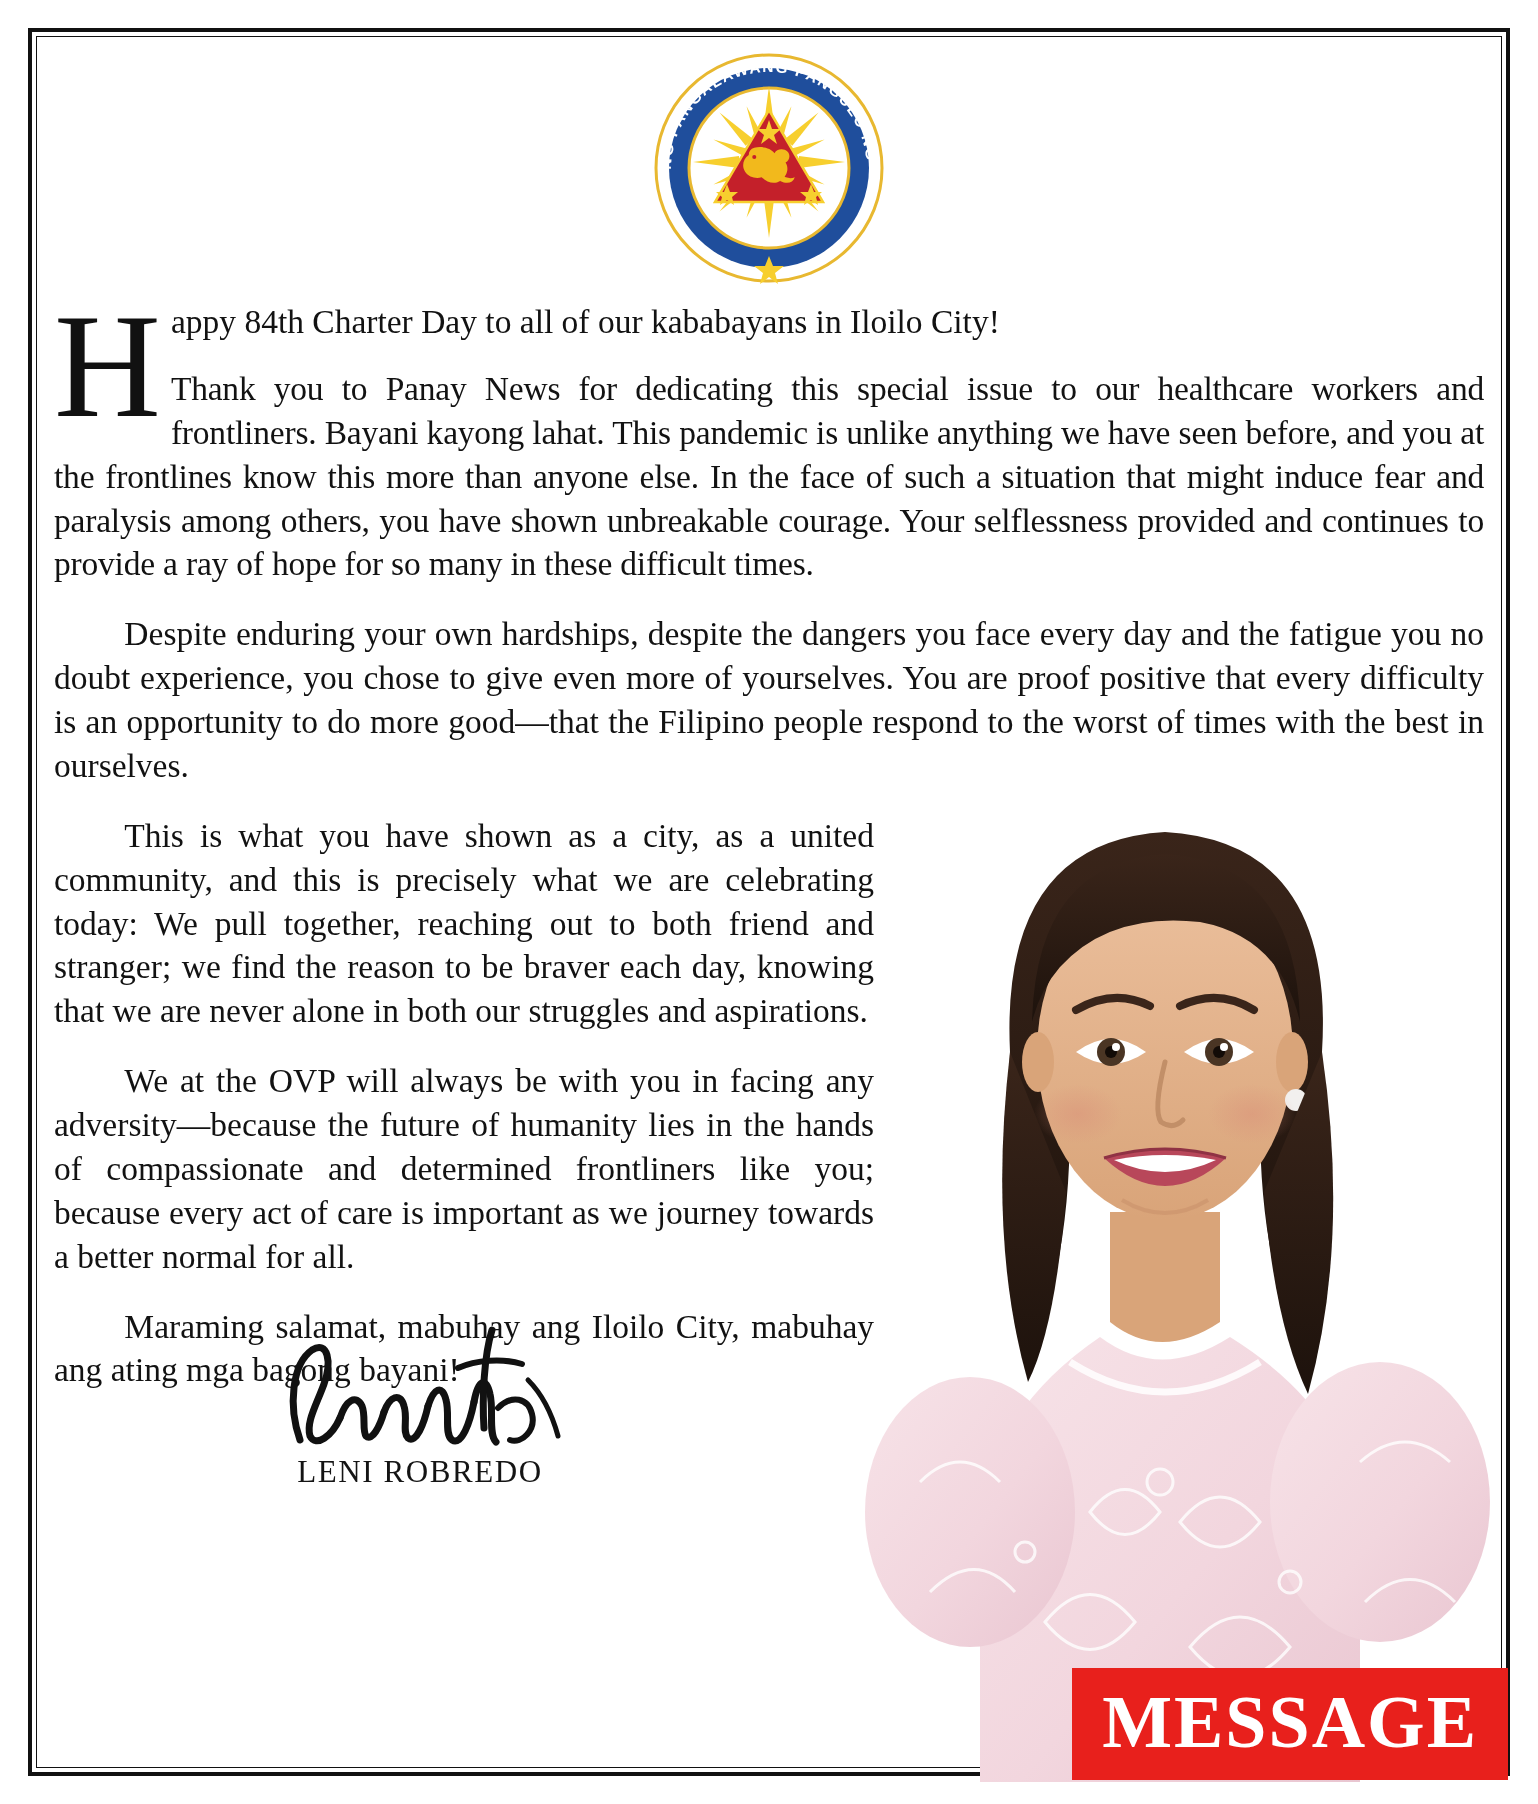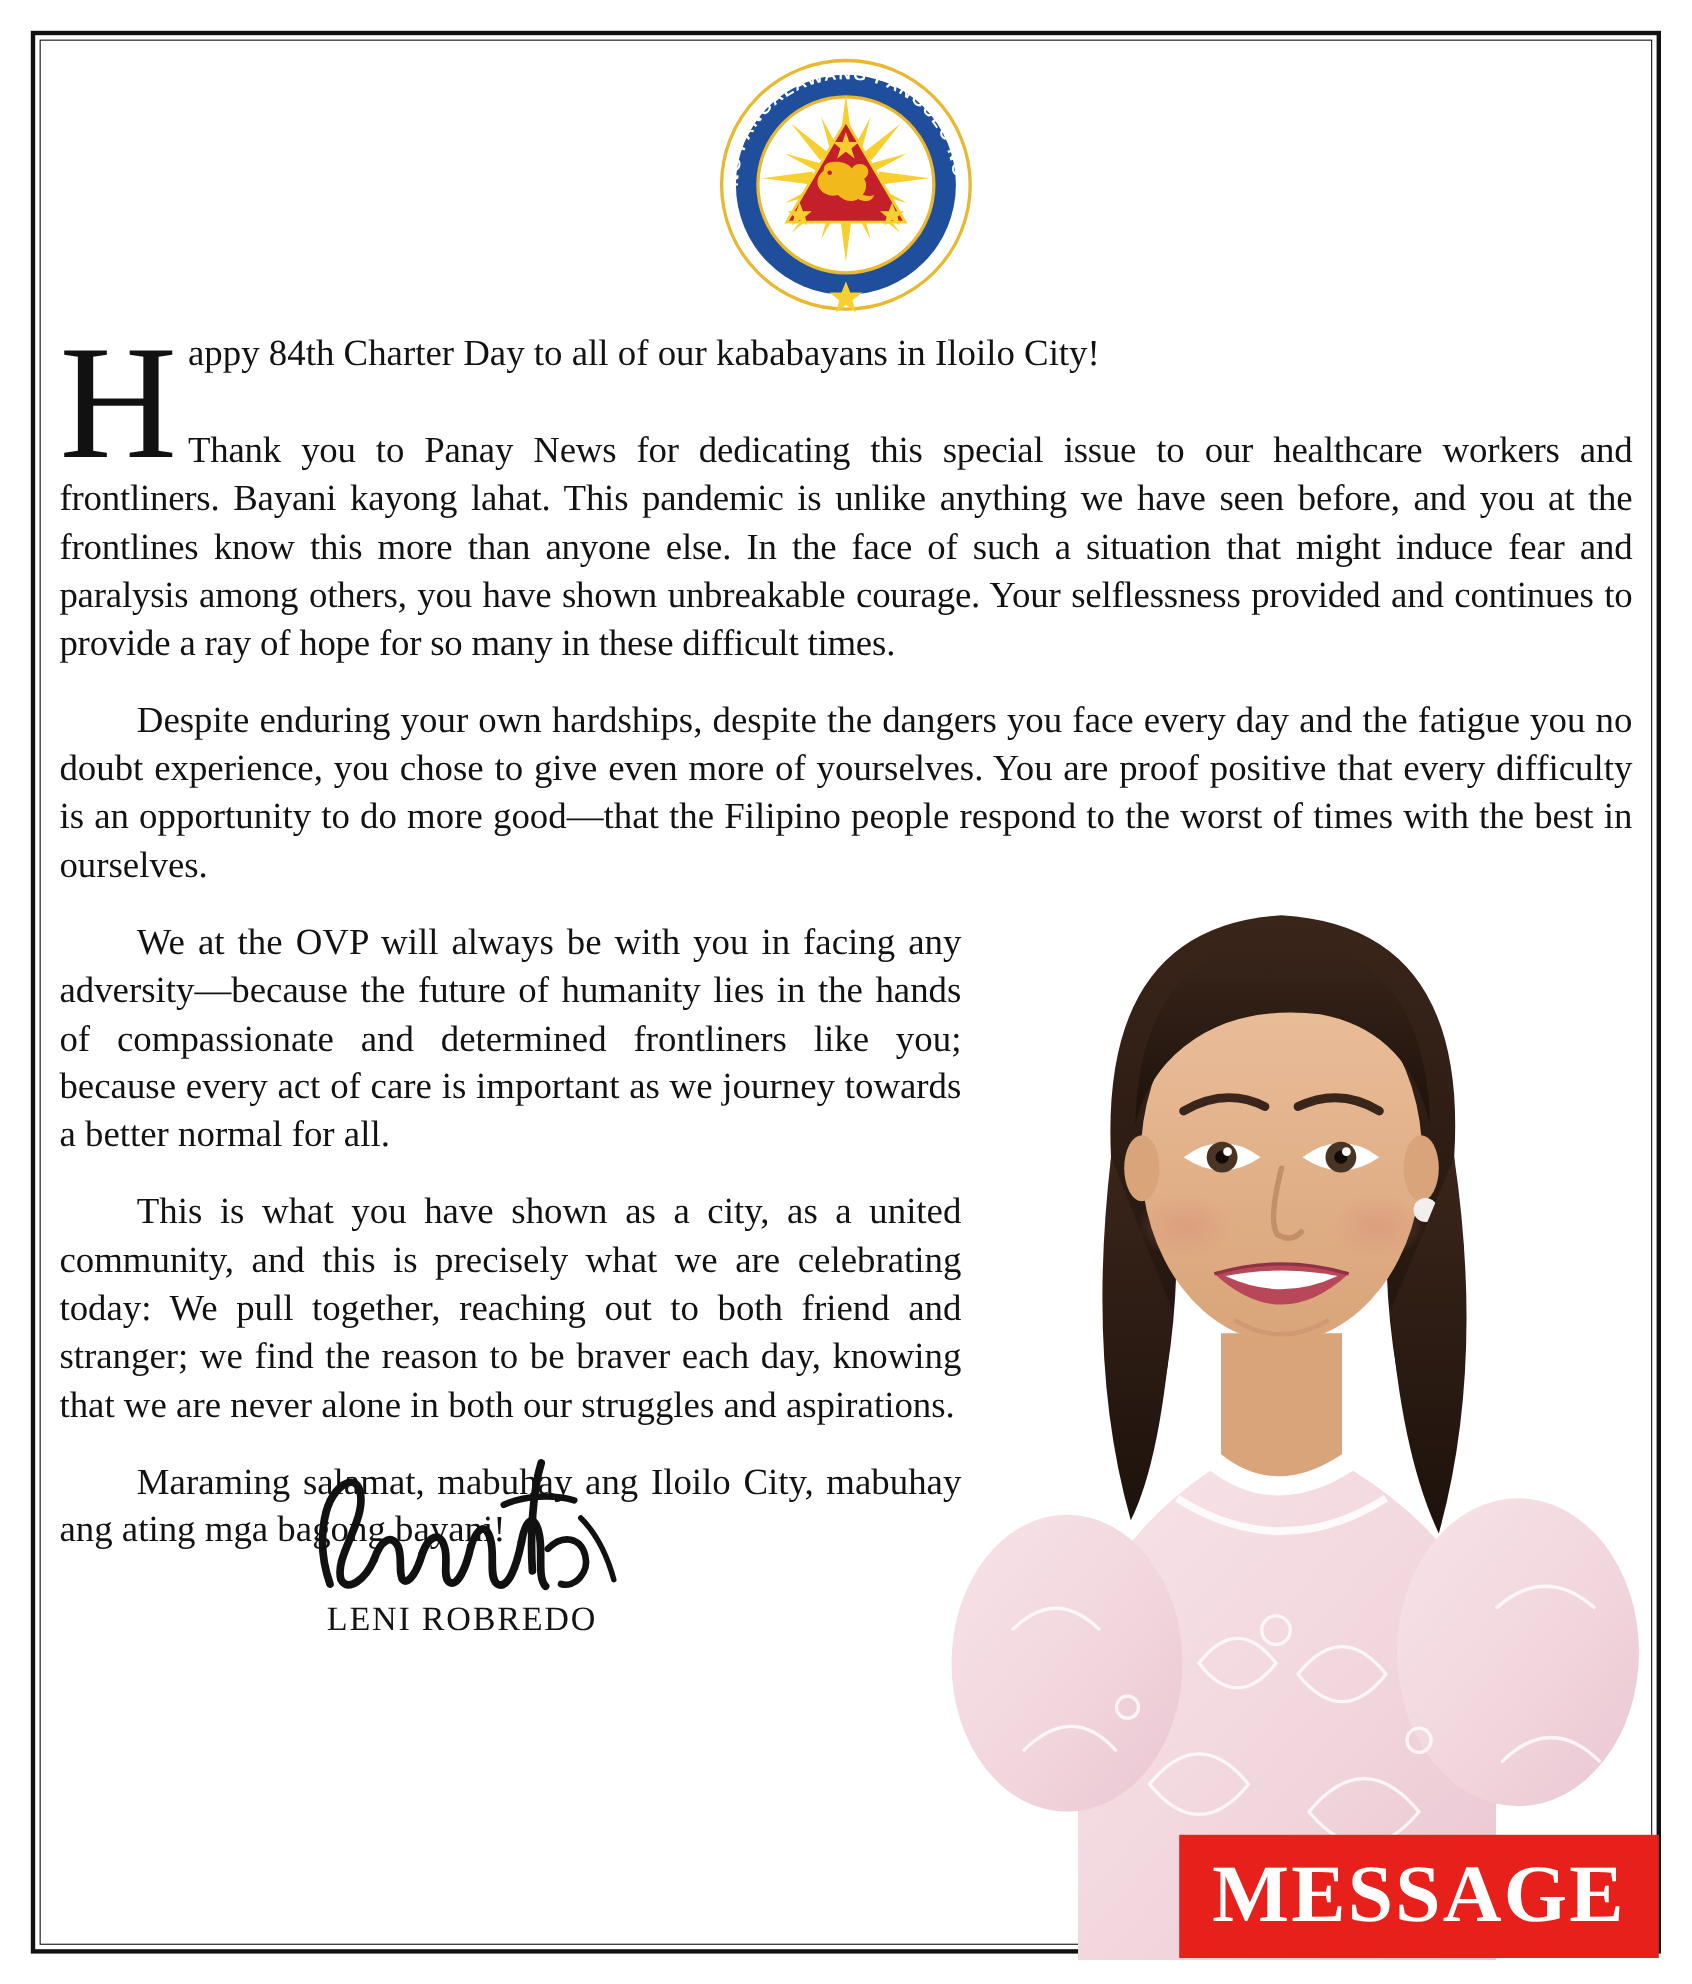--- a/index.html
+++ b/index.html
@@ -20,21 +20,21 @@
   .dropcap{
     float:left;font-size:148px;line-height:0.82;
     font-family:"Liberation Serif",serif;font-weight:400;
     margin:6px 10px 0 0;color:#111;
   }
   p.body{
     font-size:33.5px;line-height:1.31;margin:0 0 26px 0;
     text-align:justify;text-justify:inter-word;color:#121212;
     font-family:"Liberation Serif",serif;
   }
-  p.lead1{margin-bottom:44px;}
+  p.lead1{margin-bottom:23px;}
   p.indent{text-indent:2.1em;margin-top:15px;}
   .narrow{width:820px;}
   .tight{letter-spacing:-0.2px;}
 
   
   .portrait{
     position:absolute;right:38px;bottom:22px;width:640px;height:1060px;
     overflow:hidden;pointer-events:none;
   }
 
@@ -128,23 +128,23 @@
   <div class="content">
 
     <div class="dropcap-block">
       <span class="dropcap">H</span>
       <p class="body lead1">appy 84th Charter Day to all of our kababayans in Iloilo City!</p>
       <p class="body tight">Thank you to Panay News for dedicating this special issue to our healthcare workers and frontliners. Bayani kayong lahat. This pandemic is unlike anything we have seen before, and you at the frontlines know this more than anyone else. In the face of such a situation that might induce fear and paralysis among others, you have shown unbreakable courage. Your selflessness provided and continues to provide a ray of hope for so many in these difficult times.</p>
     </div>
 
     <p class="body indent">Despite enduring your own hardships, despite the dangers you face every day and the fatigue you no doubt experience, you chose to give even more of yourselves. You are proof positive that every difficulty is an opportunity to do more good—that the Filipino people respond to the worst of times with the best in ourselves.</p>
 
+    <p class="body indent narrow">This is what you have shown as a city, as a united community, and this is precisely what we are celebrating today: We pull together, reaching out to both friend and stranger; we find the reason to be braver each day, knowing that we are never alone in both our struggles and aspirations.</p>
+
     <p class="body indent narrow">We at the OVP will always be with you in facing any adversity—because the future of humanity lies in the hands of compassionate and determined frontliners like you; because every act of care is important as we journey towards a better normal for all.</p>
-
-    <p class="body indent narrow">This is what you have shown as a city, as a united community, and this is precisely what we are celebrating today: We pull together, reaching out to both friend and stranger; we find the reason to be braver each day, knowing that we are never alone in both our struggles and aspirations.</p>
 
     <p class="body indent narrow" style="margin-bottom:0;">Maraming salamat, mabuhay ang Iloilo City, mabuhay ang ating mga bagong bayani!</p>
   </div>
 
   <div class="portrait">
     <svg width="640" height="1060" viewBox="0 0 640 1060">
       <defs>
         <linearGradient id="dressG" x1="0" y1="0" x2="1" y2="1">
           <stop offset="0%" stop-color="#f7e3e8"></stop>
           <stop offset="55%" stop-color="#f2d6de"></stop>

